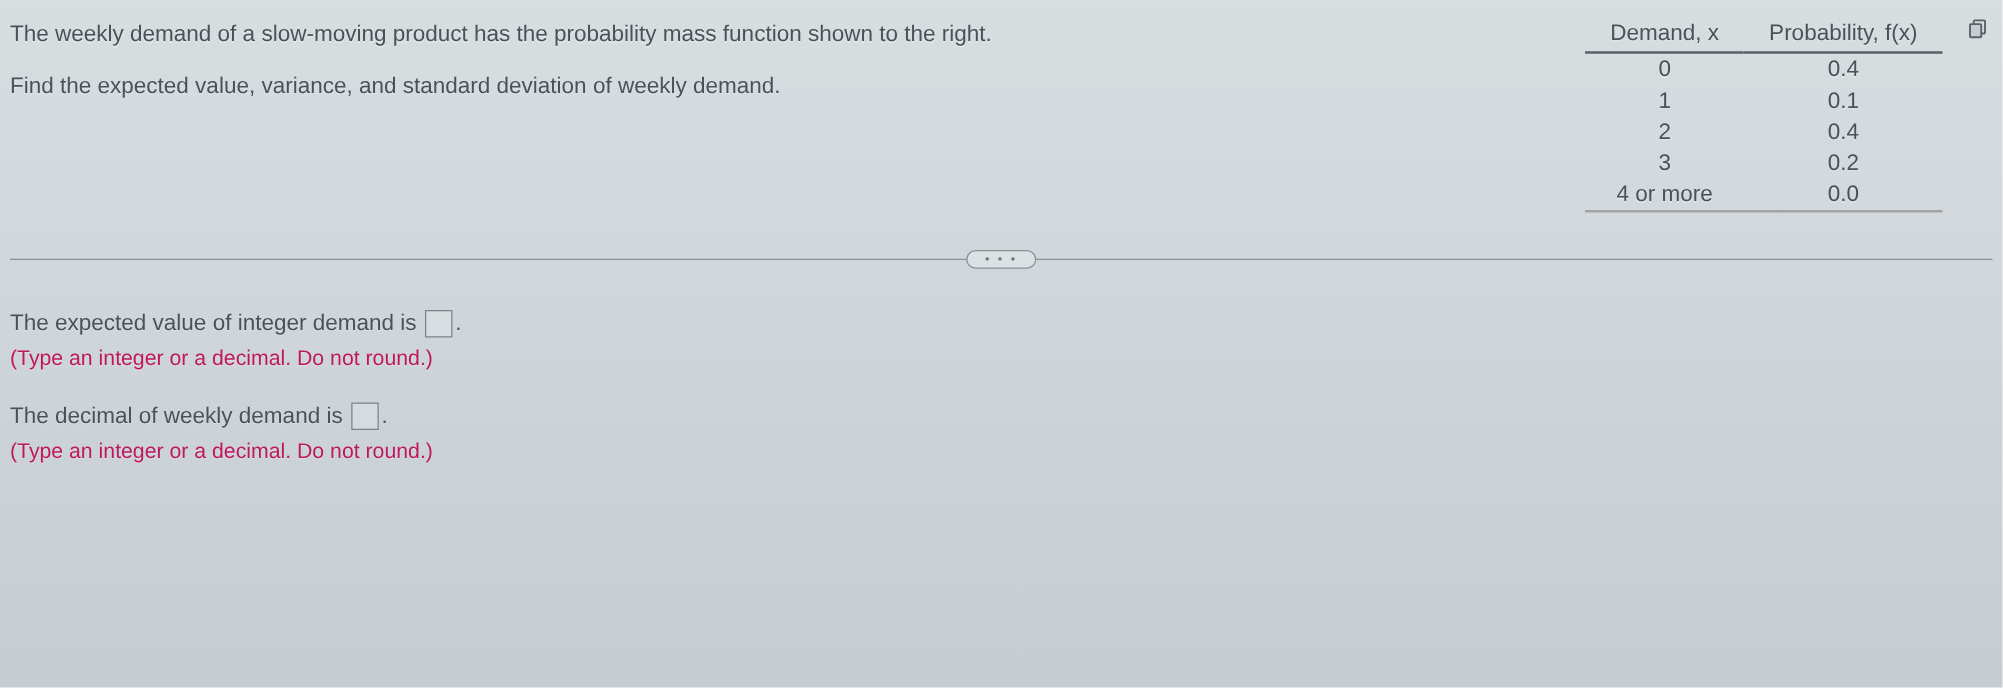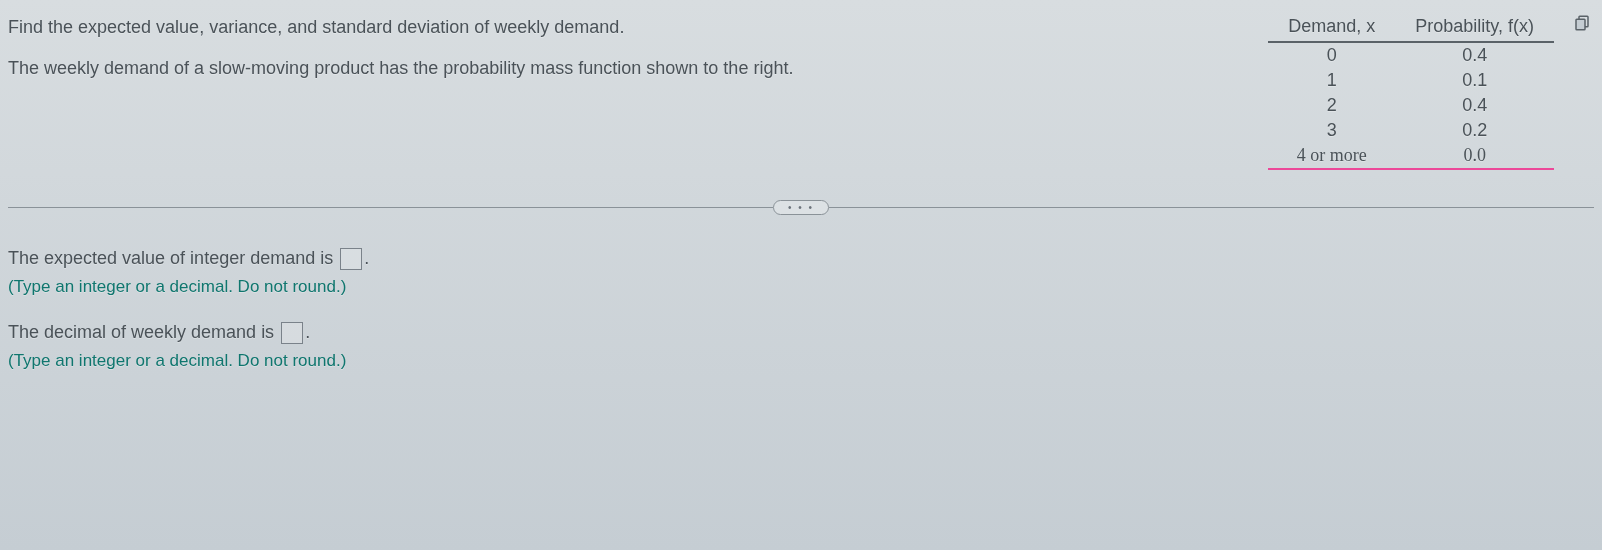--- a/index.html
+++ b/index.html
@@ -47,22 +47,21 @@
       font-weight: normal;
       border-bottom: 2px solid #5a6268;
       padding: 4px 20px;
       text-align: left;
     }
     .data-table td {
       padding: 2px 20px;
       text-align: center;
     }
     .data-table tr:last-child td {
-      border-bottom: 2px solid #ec4899;
-      font-family: Liberation Serif, serif;
+      border-bottom: 2px solid #a3a3a3;
     }
     .copy-icon {
       position: absolute;
       top: 14px;
       right: 10px;
       width: 20px;
       height: 18px;
       cursor: pointer;
     }
     .copy-icon svg {
@@ -99,31 +98,31 @@
       display: inline-block;
       width: 22px;
       height: 22px;
       border: 1px solid #7a828a;
       background: rgba(255,255,255,0.2);
       vertical-align: middle;
       margin: 0 2px;
     }
     .hint {
       font-size: 17px;
-      color: #0f766e;
+      color: #be185d;
     }
   </style>
 </head>
 <body>
 
 <div class="content">
   <div class="top-section">
     <div class="prompt-text">
+      <p>The weekly demand of a slow-moving product has the probability mass function shown to the right.</p>
       <p>Find the expected value, variance, and standard deviation of weekly demand.</p>
-      <p>The weekly demand of a slow-moving product has the probability mass function shown to the right.</p>
     </div>
 
     <table class="data-table">
       <thead>
         <tr>
           <th>Demand, x</th>
           <th>Probability, f(x)</th>
         </tr>
       </thead>
       <tbody>

